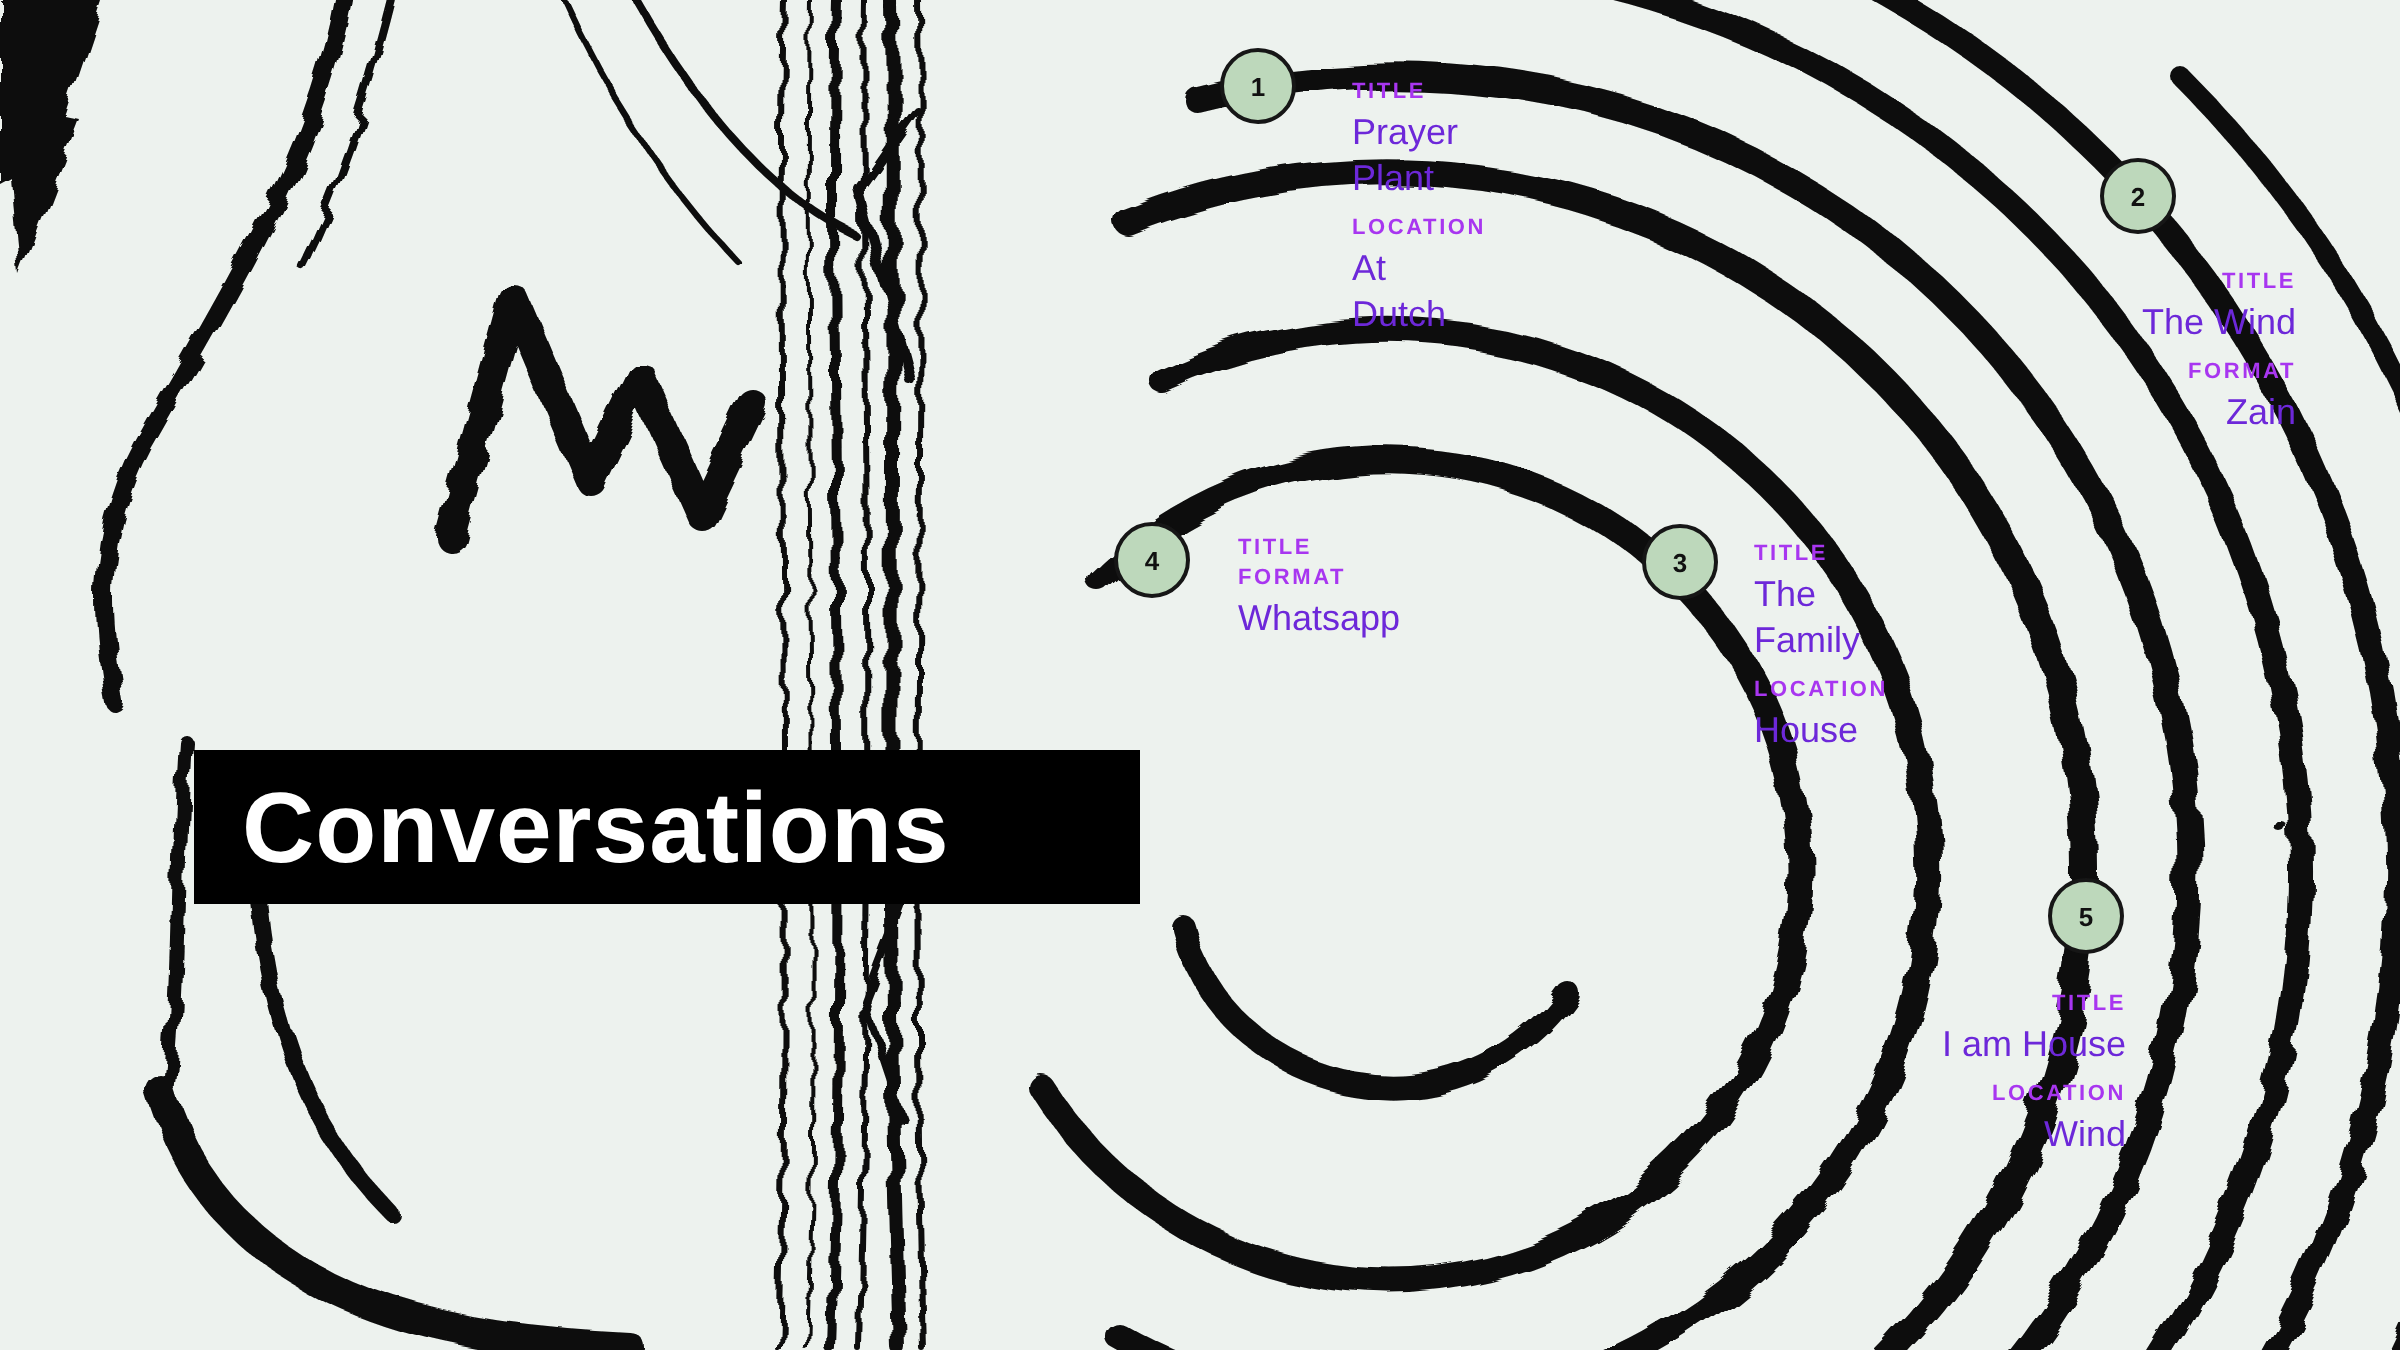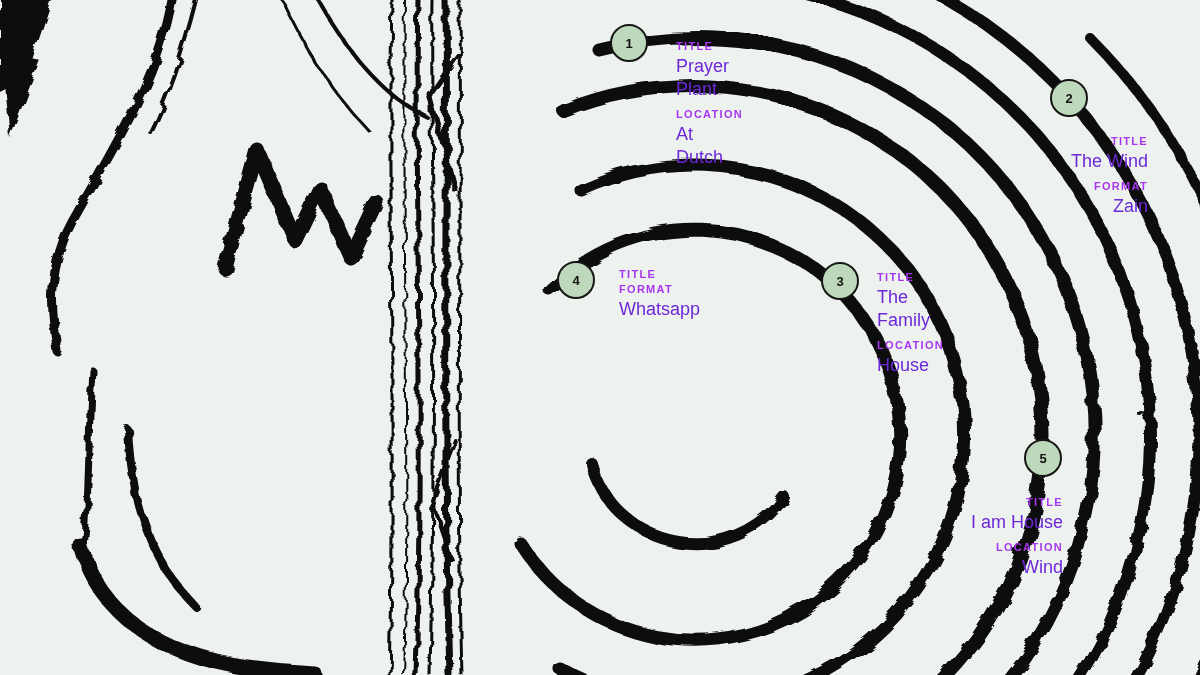--- a/index.html
+++ b/index.html
@@ -90,20 +90,23 @@
       <path d="M 432 0 C 430 120 438 300 430 675" stroke-width="3"></path>
       <path d="M 446 0 C 448 180 442 420 450 675" stroke-width="7"></path>
       <path d="M 460 0 C 462 200 456 460 462 675" stroke-width="3"></path>
       <path d="M 458 55 L 430 95 L 455 190" stroke-width="5"></path>
       <path d="M 455 440 L 432 500 L 452 560" stroke-width="4"></path>
 
       <circle cx="1140" cy="413" r="3" fill="#0b0b0b" stroke="none"></circle>
     </g>
   </svg>
 
+  <div class="banner">
+    <h1>Conversations</h1>
+  </div>
 
   <div class="marker m1">
     <div class="dot">
       <span>1</span>
     </div>
     <div class="fields">
       <div class="field">
         <div class="flabel">TITLE</div>
         <div class="fvalue">Prayer Plant</div>
       </div>

